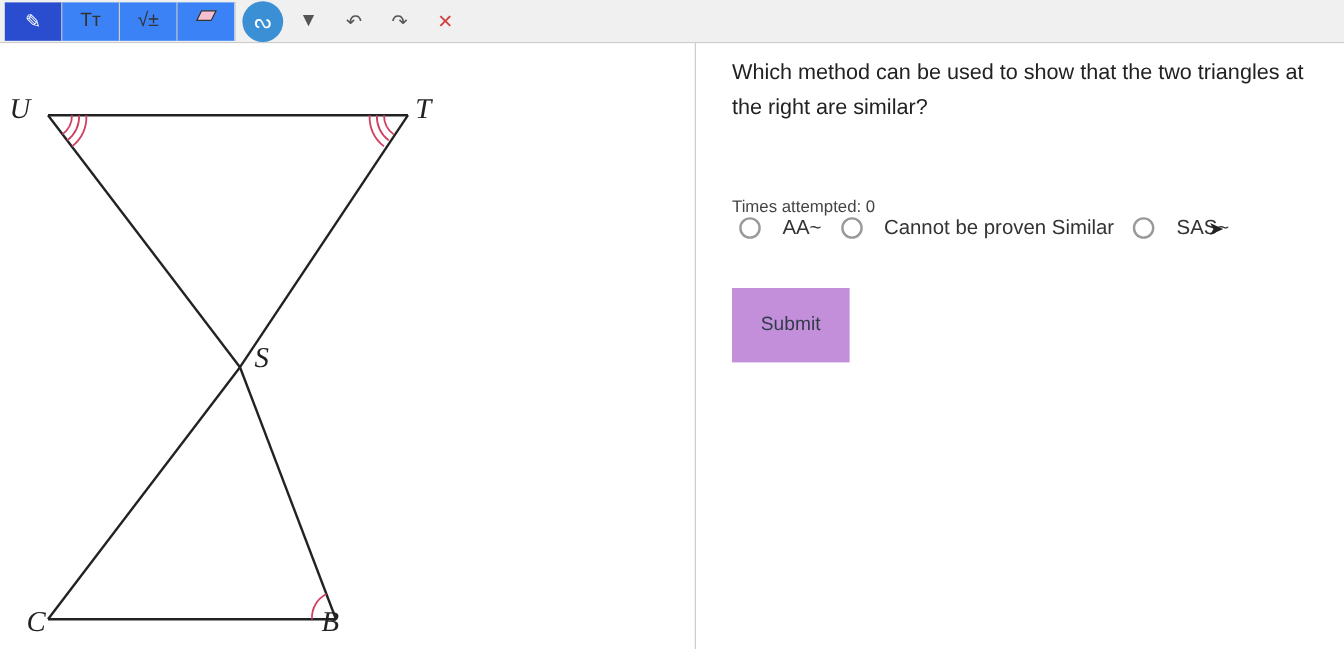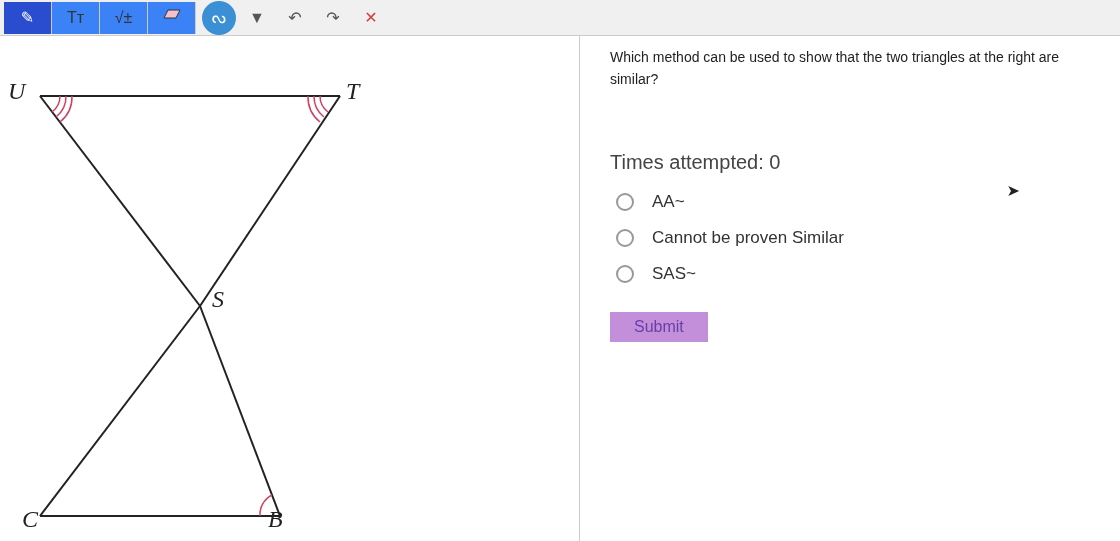--- a/index.html
+++ b/index.html
@@ -47,34 +47,34 @@
     .canvas-area svg { position: absolute; top: 0; left: 0; }
     .vlabel { position: absolute; font-family: 'Times New Roman', serif; font-style: italic; font-size: 24px; color: #222; }
     
     .question-area {
       flex: 1;
       padding: 10px 30px 20px 30px;
       background: #fff;
       position: relative;
       color: #222;
     }
-    .q-text { font-size: 14px; line-height: 1.6; margin-bottom: 60px; }
-    .attempts { font-size: 20px; color: #444; margin-bottom: 18px; }
-    .options { display: flex; flex-direction: column; gap: 16px; margin-bottom: 28px; padding-left: 6px; }
+    .q-text { font-size: 18px; line-height: 1.6; margin-bottom: 60px; }
+    .attempts { font-size: 14px; color: #444; }
+    .options { display: flex; flex-direction: row; gap: 16px; margin-bottom: 40px; padding-left: 6px; }
     .option { display: flex; align-items: center; gap: 18px; font-size: 17px; color: #333; cursor: pointer; }
     .radio {
       width: 18px; height: 18px; border: 2px solid #999; border-radius: 50%;
       display: inline-block; flex-shrink: 0;
     }
     .submit-btn {
       display: inline-block;
       background: #b97cd4;
-      color: #4c1d95;
+      color: #0f172a;
       font-size: 16px;
-      padding: 6px 24px;
+      padding: 22px 24px;
       border: none;
       cursor: pointer;
       opacity: 0.85;
     }
     .cursor-ico { position: absolute; top: 145px; right: 100px; font-size: 16px; }
   </style>
 </head>
 <body>
 
 <div class="toolbar">

